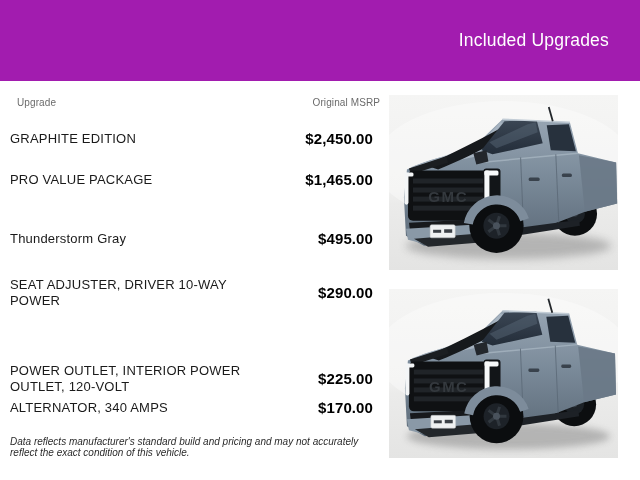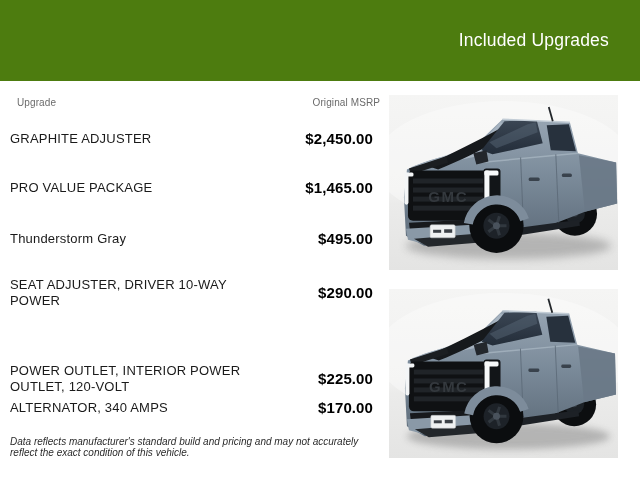--- a/index.html
+++ b/index.html
@@ -2,37 +2,37 @@
 <html><head>
 <meta charset="utf-8">
 <style>
   * { margin:0; padding:0; box-sizing:border-box; }
   html,body { width:640px; height:480px; background:#ffffff; overflow:hidden;
               font-family:"Liberation Sans", sans-serif; }
   .page { position:relative; width:640px; height:480px; background:#ffffff; }
 
   
   .topbar { position:absolute; left:0; top:0; width:640px; height:81px;
-            background:#4d7c0f; }
+            background:#a21caf; }
   .topbar .title { position:absolute; right:31px; top:0; height:81px; line-height:81px;
                    color:#ffffff; font-size:17.5px; font-weight:400; letter-spacing:0.2px; }
 
   
   .thead { position:absolute; left:17px; top:97px; width:363px;
            display:flex; justify-content:space-between;
            font-size:10px; color:#6b6b6b; letter-spacing:0.1px; }
 
   
   .row { position:absolute; left:10px; width:363px;
          display:flex; justify-content:space-between; align-items:center; }
   .row .label { width:232px; font-size:13px; line-height:15.5px; color:#1a1a1a;
                 letter-spacing:0.2px; }
   .row .price { font-size:15px; font-weight:bold; color:#000000; white-space:nowrap;
                 letter-spacing:0.1px; }
-  .r0 { top:130px; } .r1 { top:179px;justify-content:space-between; } .r2 { top:230px; }
+  .r0 { top:130px; } .r1 { top:171px;justify-content:space-between; } .r2 { top:230px; }
   .r3 { top:277px; } .r4 { top:343px;margin-top:20px; } .r5 { top:399px; }
 
   
   .disclaimer { position:absolute; left:10px; top:436px; width:366px;
                 font-size:10px; line-height:11px; font-style:italic; color:#2b2b2b; }
   .disclaimer span { display:block; }
 
   
   .photo { position:absolute; left:389px; width:229px; overflow:hidden; }
   .photo-top { top:95px; height:175px; }
@@ -49,21 +49,21 @@
   <div class="topbar">
     <div class="title">Included Upgrades</div>
   </div>
 
   <div class="thead">
     <span>Upgrade</span>
     <span>Original MSRP</span>
   </div>
 
   <div class="row r0">
-    <span class="label">GRAPHITE ADJUSTER</span>
+    <span class="label">GRAPHITE EDITION</span>
     <span class="price">$2,450.00</span>
   </div>
   <div class="row r1">
     <span class="label">PRO VALUE PACKAGE</span>
     <span class="price">$1,465.00</span>
   </div>
   <div class="row r2">
     <span class="label">Thunderstorm Gray</span>
     <span class="price">$495.00</span>
   </div>

